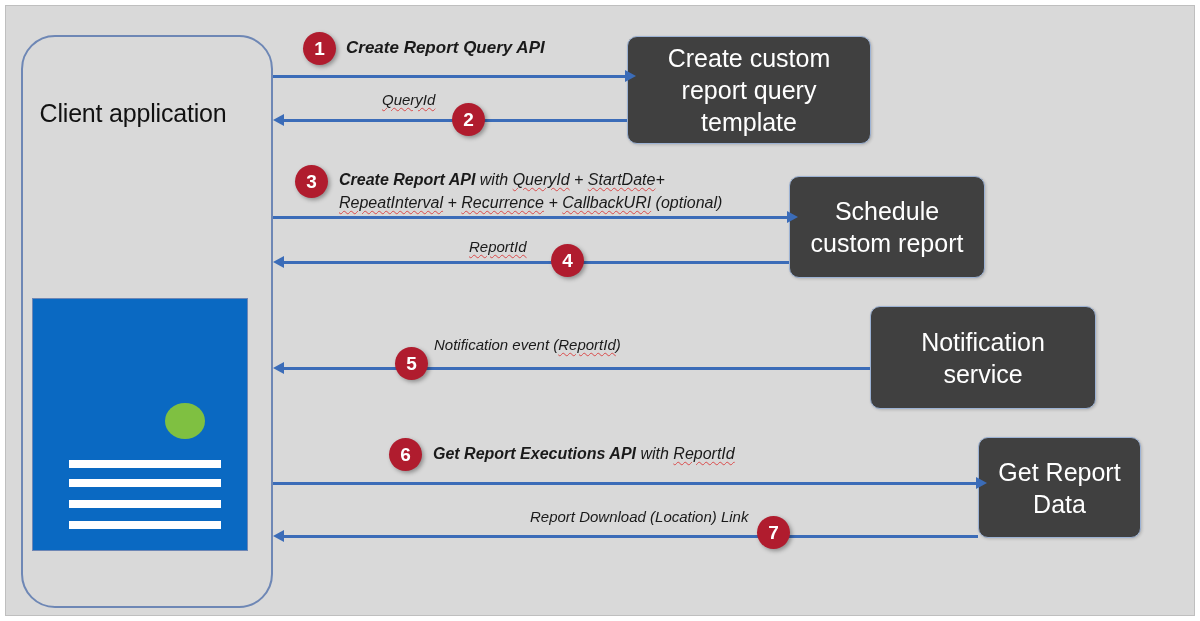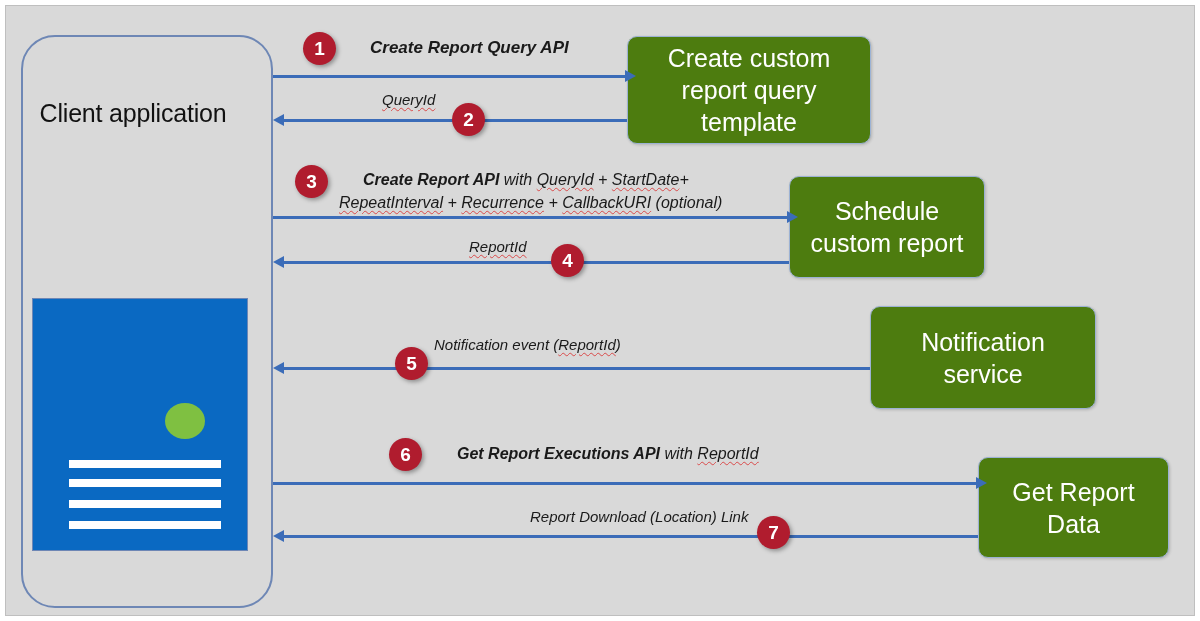--- a/index.html
+++ b/index.html
@@ -74,38 +74,38 @@
     background: #ffffff;
   }
   .doc-line.l1 { top: 455px; }
   .doc-line.l2 { top: 474px; }
   .doc-line.l3 { top: 495px; }
   .doc-line.l4 { top: 516px; }
 
   
   .proc-box {
     position: absolute;
-    background: #4d7c0f;
+    background: #404040;
     border: 1px solid #9cb2d4;
     border-radius: 10px;
     color: #ffffff;
     font-size: 25px;
     line-height: 1.28;
     text-align: center;
     display: flex;
     align-items: center;
     justify-content: center;
     box-sizing: border-box;
     padding: 4px 10px;
     box-shadow: 1px 1px 3px rgba(0,0,0,0.18);
   }
   .box-create   { left: 622px; top: 31px;  width: 244px; height: 108px; }
   .box-schedule { left: 784px; top: 171px; width: 196px; height: 102px; }
   .box-notify   { left: 865px; top: 301px; width: 226px; height: 103px; }
-  .box-getdata  { left: 973px; top: 452px; width: 191px; height: 101px; }
+  .box-getdata  { left: 973px; top: 432px; width: 163px; height: 101px; }
 
   
   .arrow {
     position: absolute;
     height: 3px;
     background: #3b6cb8;
   }
   .arrow .head {
     position: absolute;
     top: -5px;
@@ -155,21 +155,21 @@
   .b7 { left: 752px; top: 511px; }
 
   
   .caption {
     position: absolute;
     font-style: italic;
     color: #1a1a1a;
     white-space: nowrap;
     font-size: 16px;
   }
-  .caption .b { font-weight: bold; margin-left: 24px; }
+  .caption .b { font-weight: bold; }
   .caption .ul {
     text-decoration: underline;
     text-decoration-color: #d94a4a;
     text-decoration-style: wavy;
     text-decoration-thickness: 1px;
     text-underline-offset: 2px;
   }
   .c1 { left: 341px; top: 33px;  font-size: 17px; }
   .c2 { left: 377px; top: 86px;  font-size: 15px; }
   .c3 { left: 334px; top: 163px; font-size: 16px; line-height: 1.45; white-space: normal; width: 430px; }

